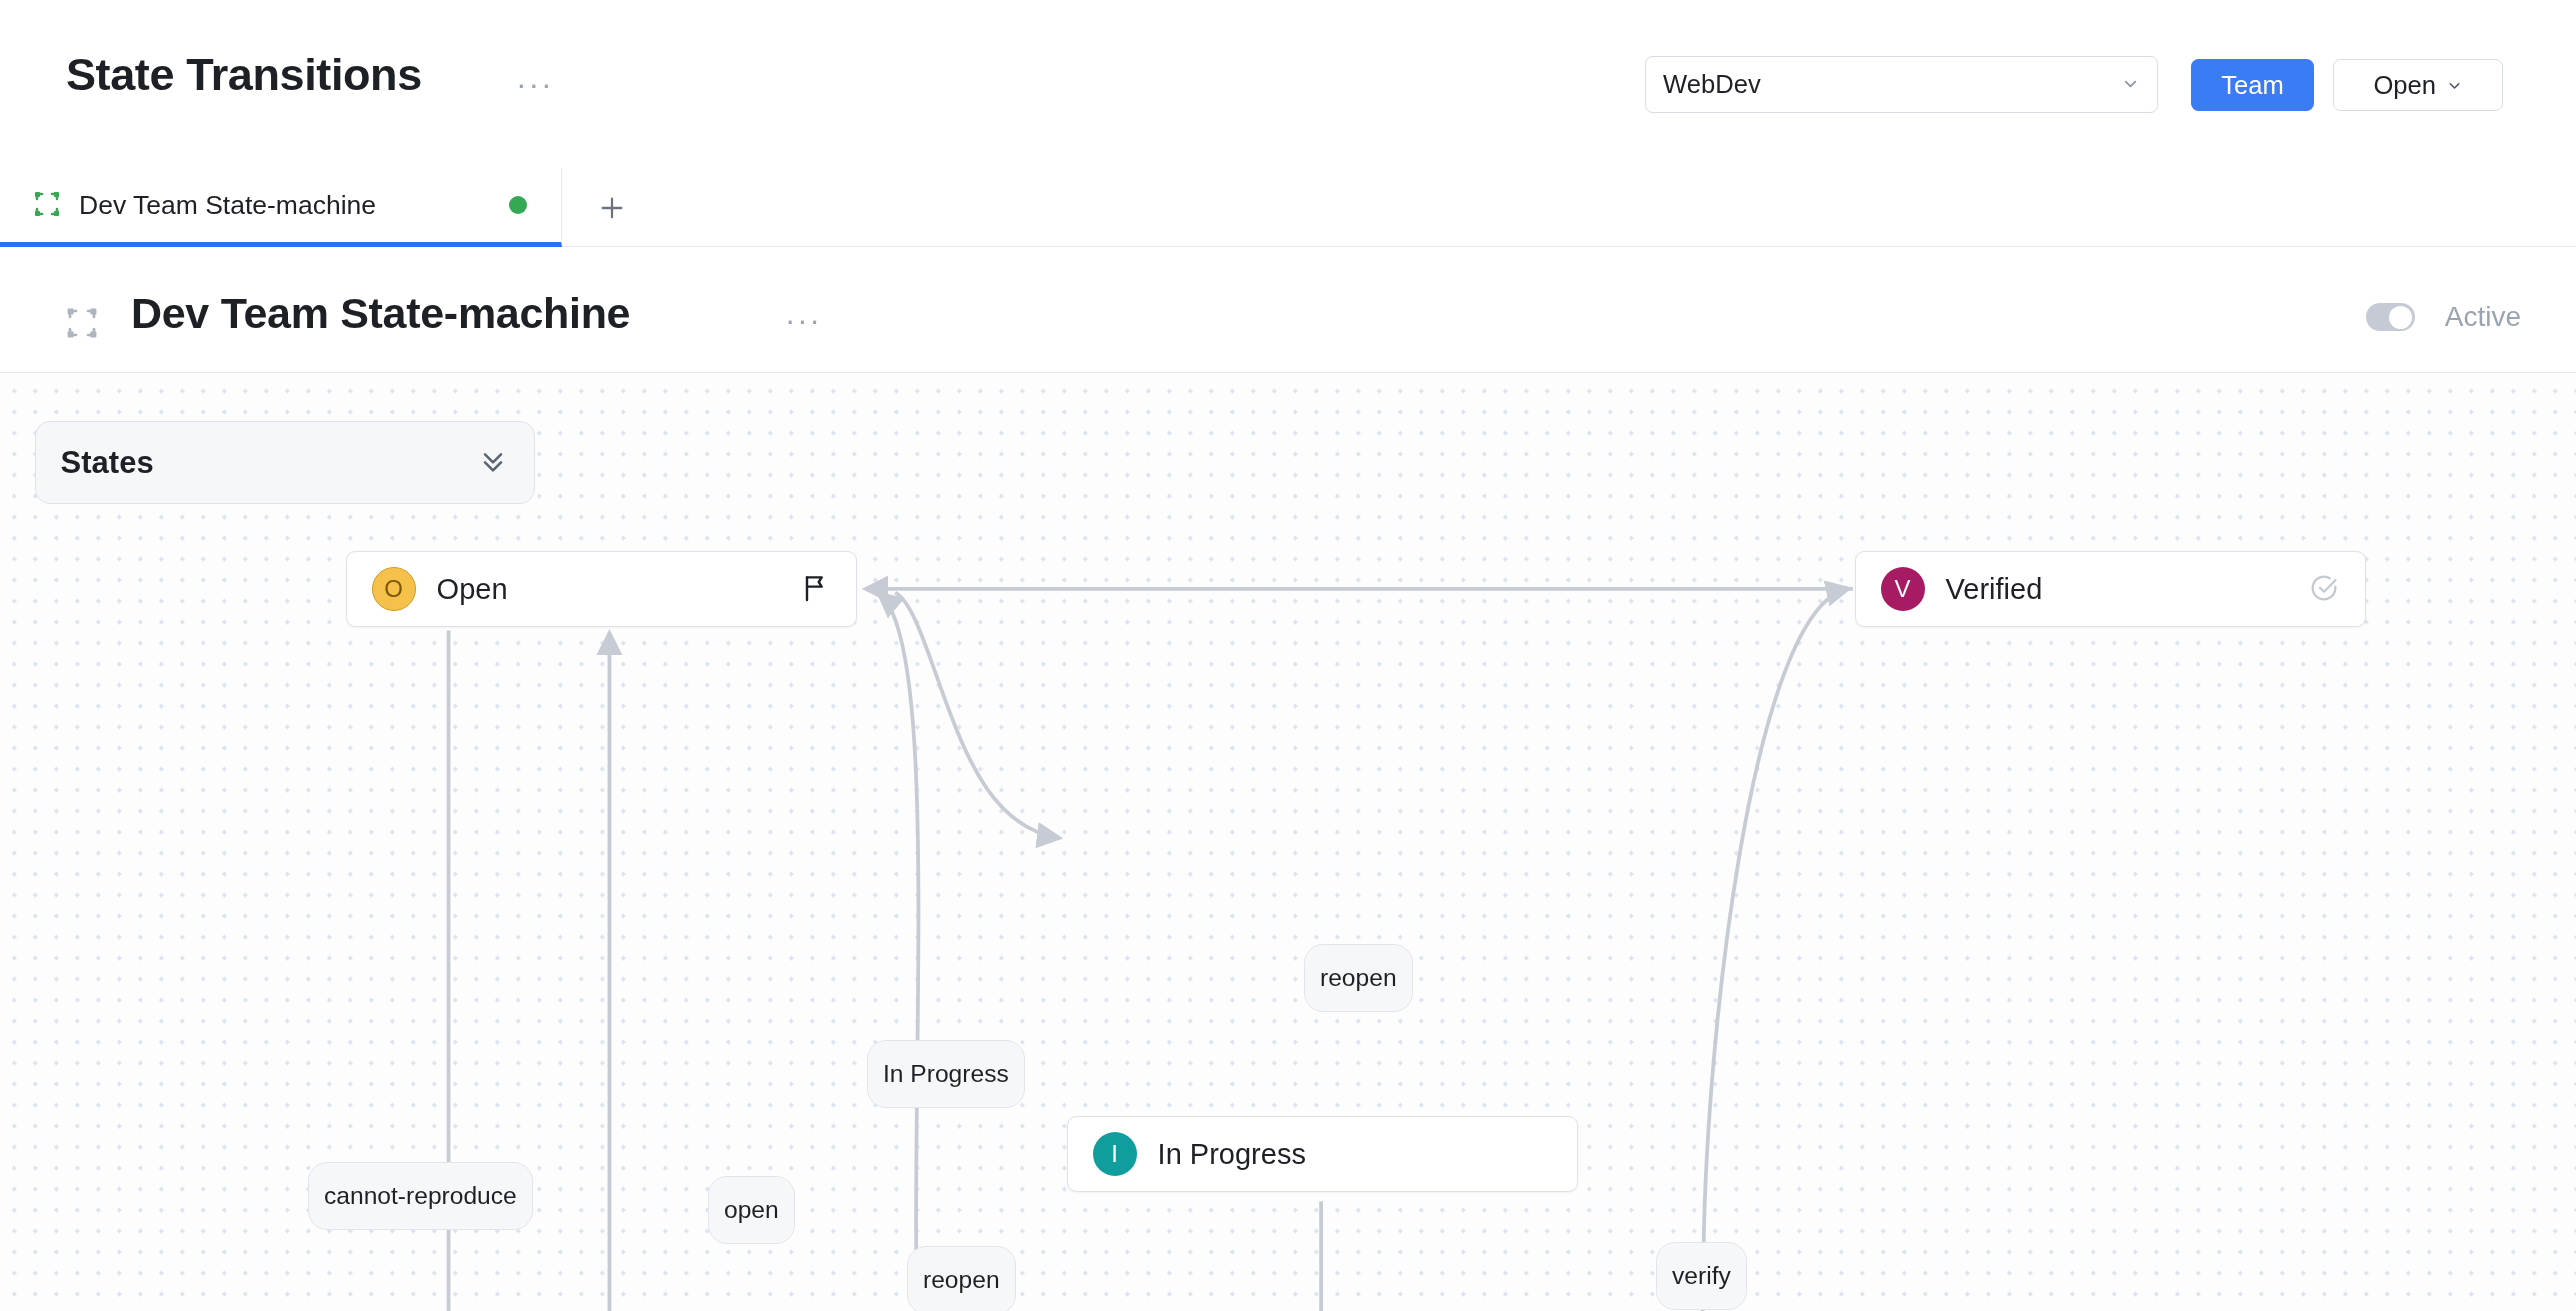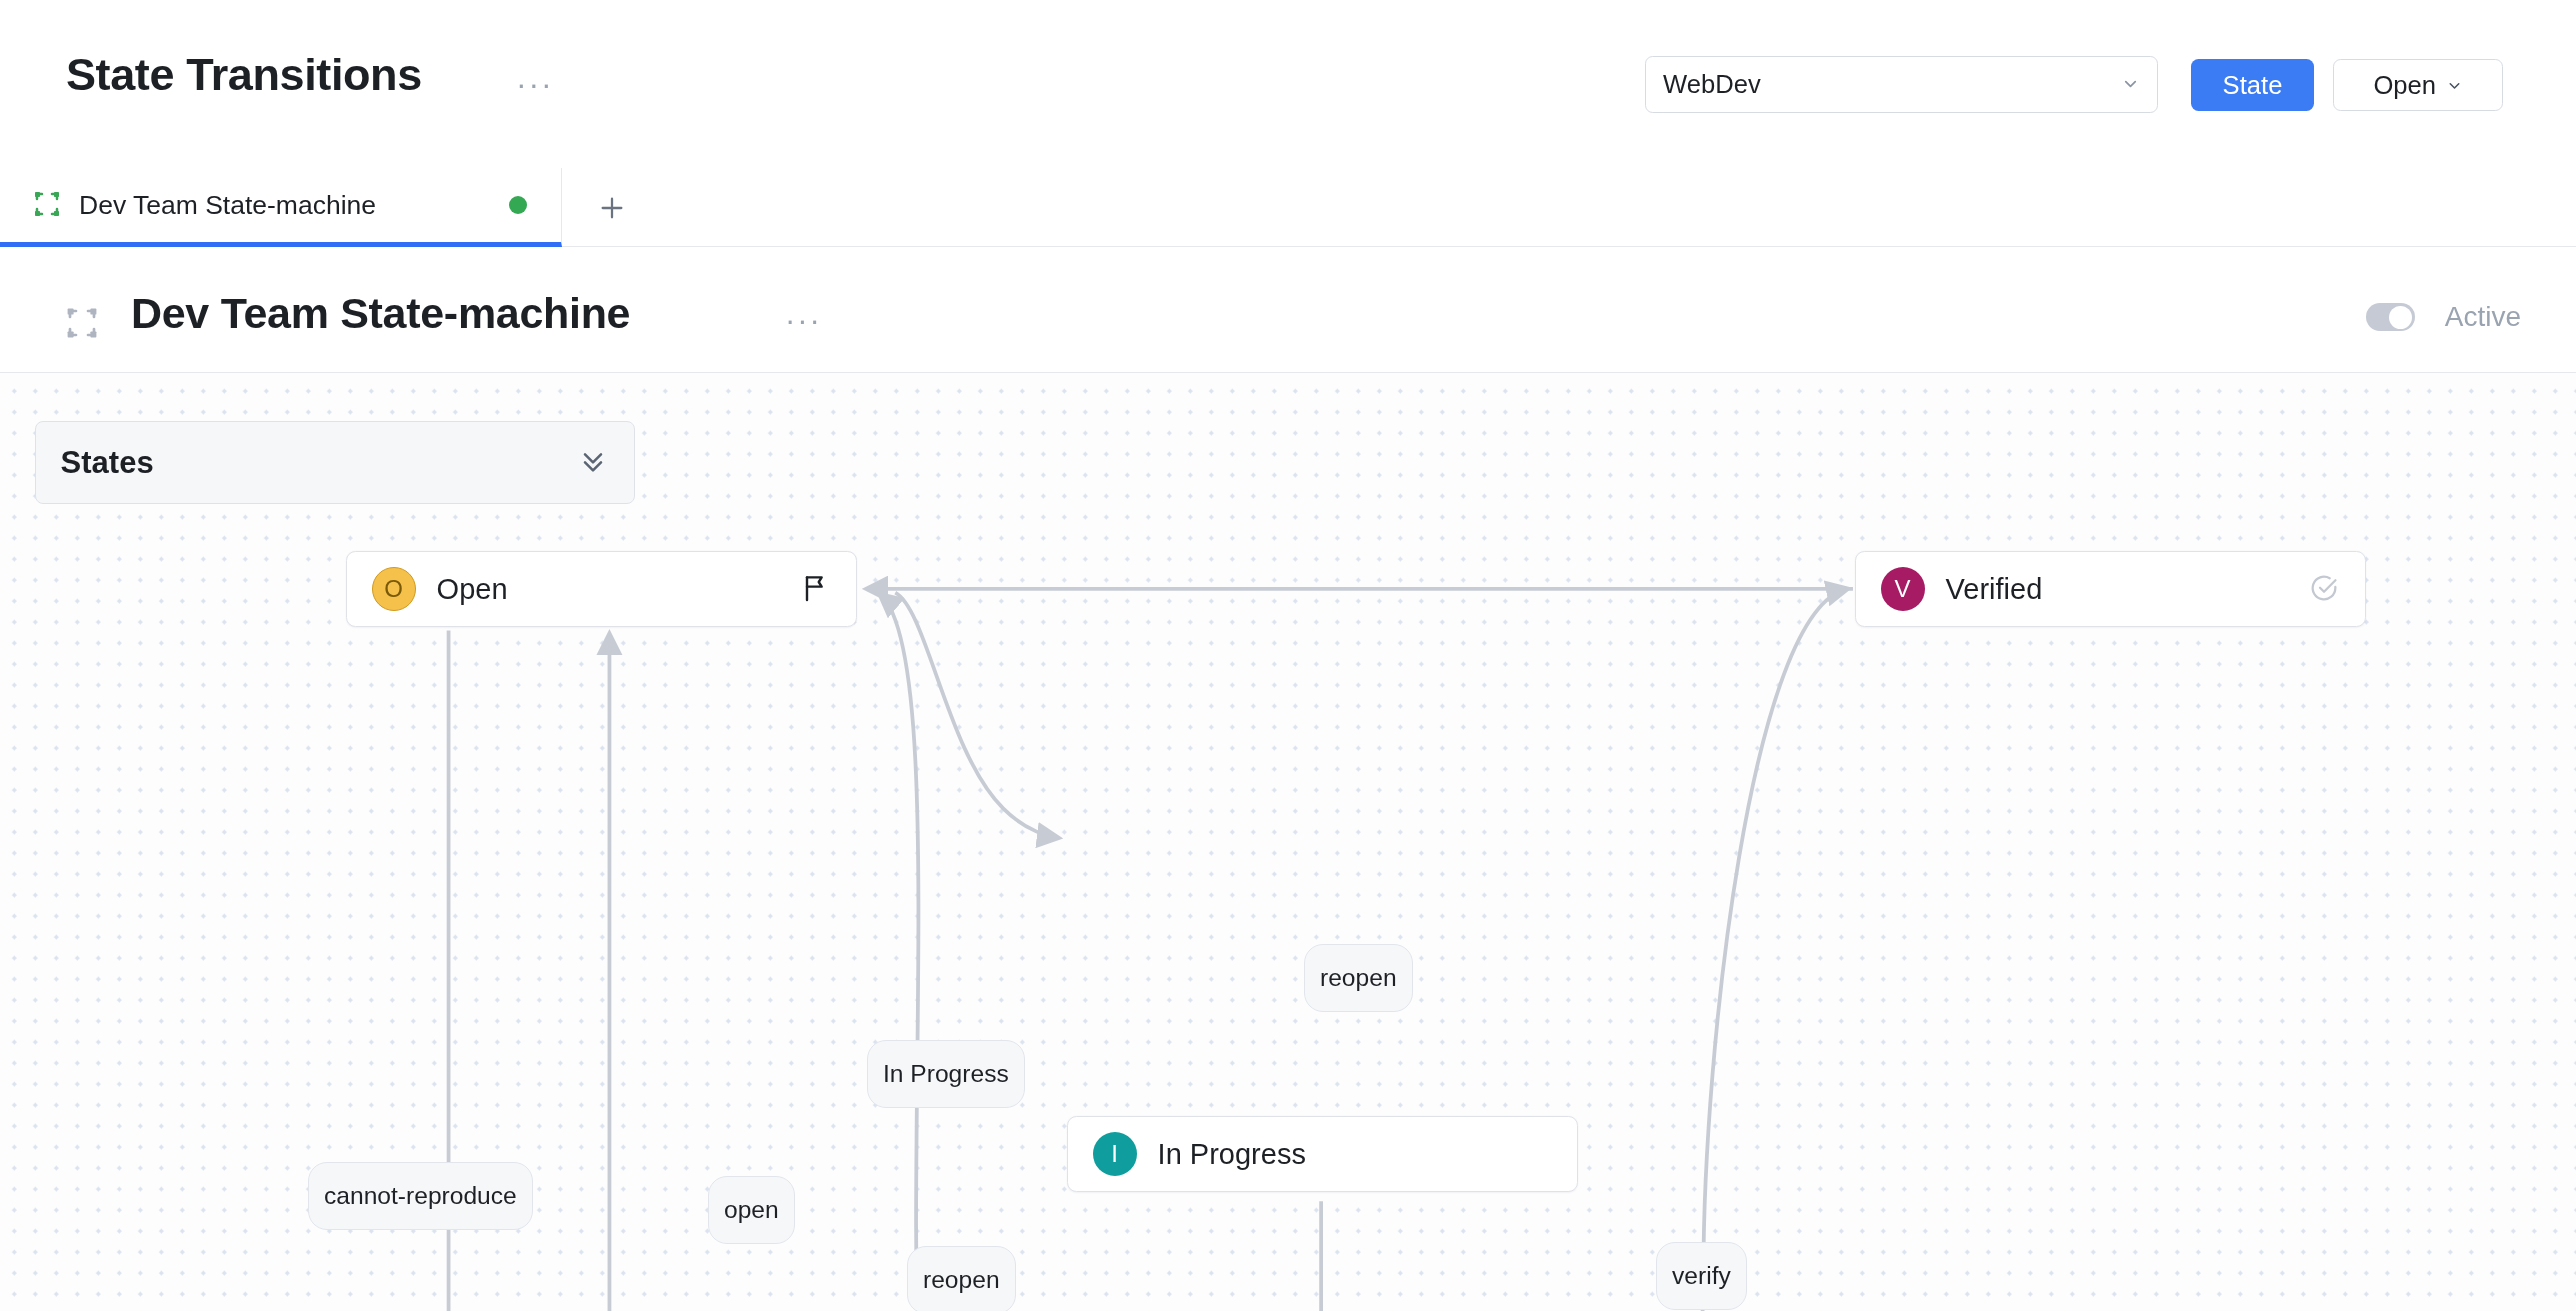--- a/index.html
+++ b/index.html
@@ -111,22 +111,22 @@
     background-image: radial-gradient(#dbe3ef 2.1px, transparent 2.2px);
     background-size: 21px 21px;
     background-position: 3.8px 7.6px;
     overflow: hidden;
   }
   .edges { position: absolute; left: 0; top: 0; width: 2576px; height: 939px; }
 
   
   .states-panel {
     position: absolute; left: 35px; top: 48px;
-    width: 600px; height: 83px;
-    background: #f6f7f9; border: 0.9px solid #dfe3e9; border-radius: 8px;
+    width: 500px; height: 83px;
+    background: #f6f7f9; border: 0.9px solid #dfe3e9; border-radius: 15px;
     display: flex; align-items: center; padding: 0 24.6px;
     cursor: pointer;
   }
   .states-panel .lbl { font-size: 31px; font-weight: bold; color: #1d2025; flex: 1; }
 
   
   .node {
     position: absolute;
     background: #ffffff;
     border: 0.9px solid #dfe3e9;
@@ -164,21 +164,21 @@
 
   <div class="project-select">
     <span class="val">WebDev</span>
     <span>
       <svg class="chev-sm" viewBox="0 0 20 20" fill="none" stroke="#8b94a3" stroke-width="1.8" stroke-linecap="round" stroke-linejoin="round">
           <path d="M5 8l5 5 5-5"></path>
         </svg>
     </span>
   </div>
 
-  <button class="save-btn">State</button>
+  <button class="save-btn">Team</button>
 
   <div class="open-btn">
     <span>Open</span>
     <span>
       <svg width="17" height="17" viewBox="0 0 20 20" fill="none" stroke="#4a5260" stroke-width="1.8" stroke-linecap="round" stroke-linejoin="round">
           <path d="M5 8l5 5 5-5"></path>
         </svg>
     </span>
   </div>
 </div>

